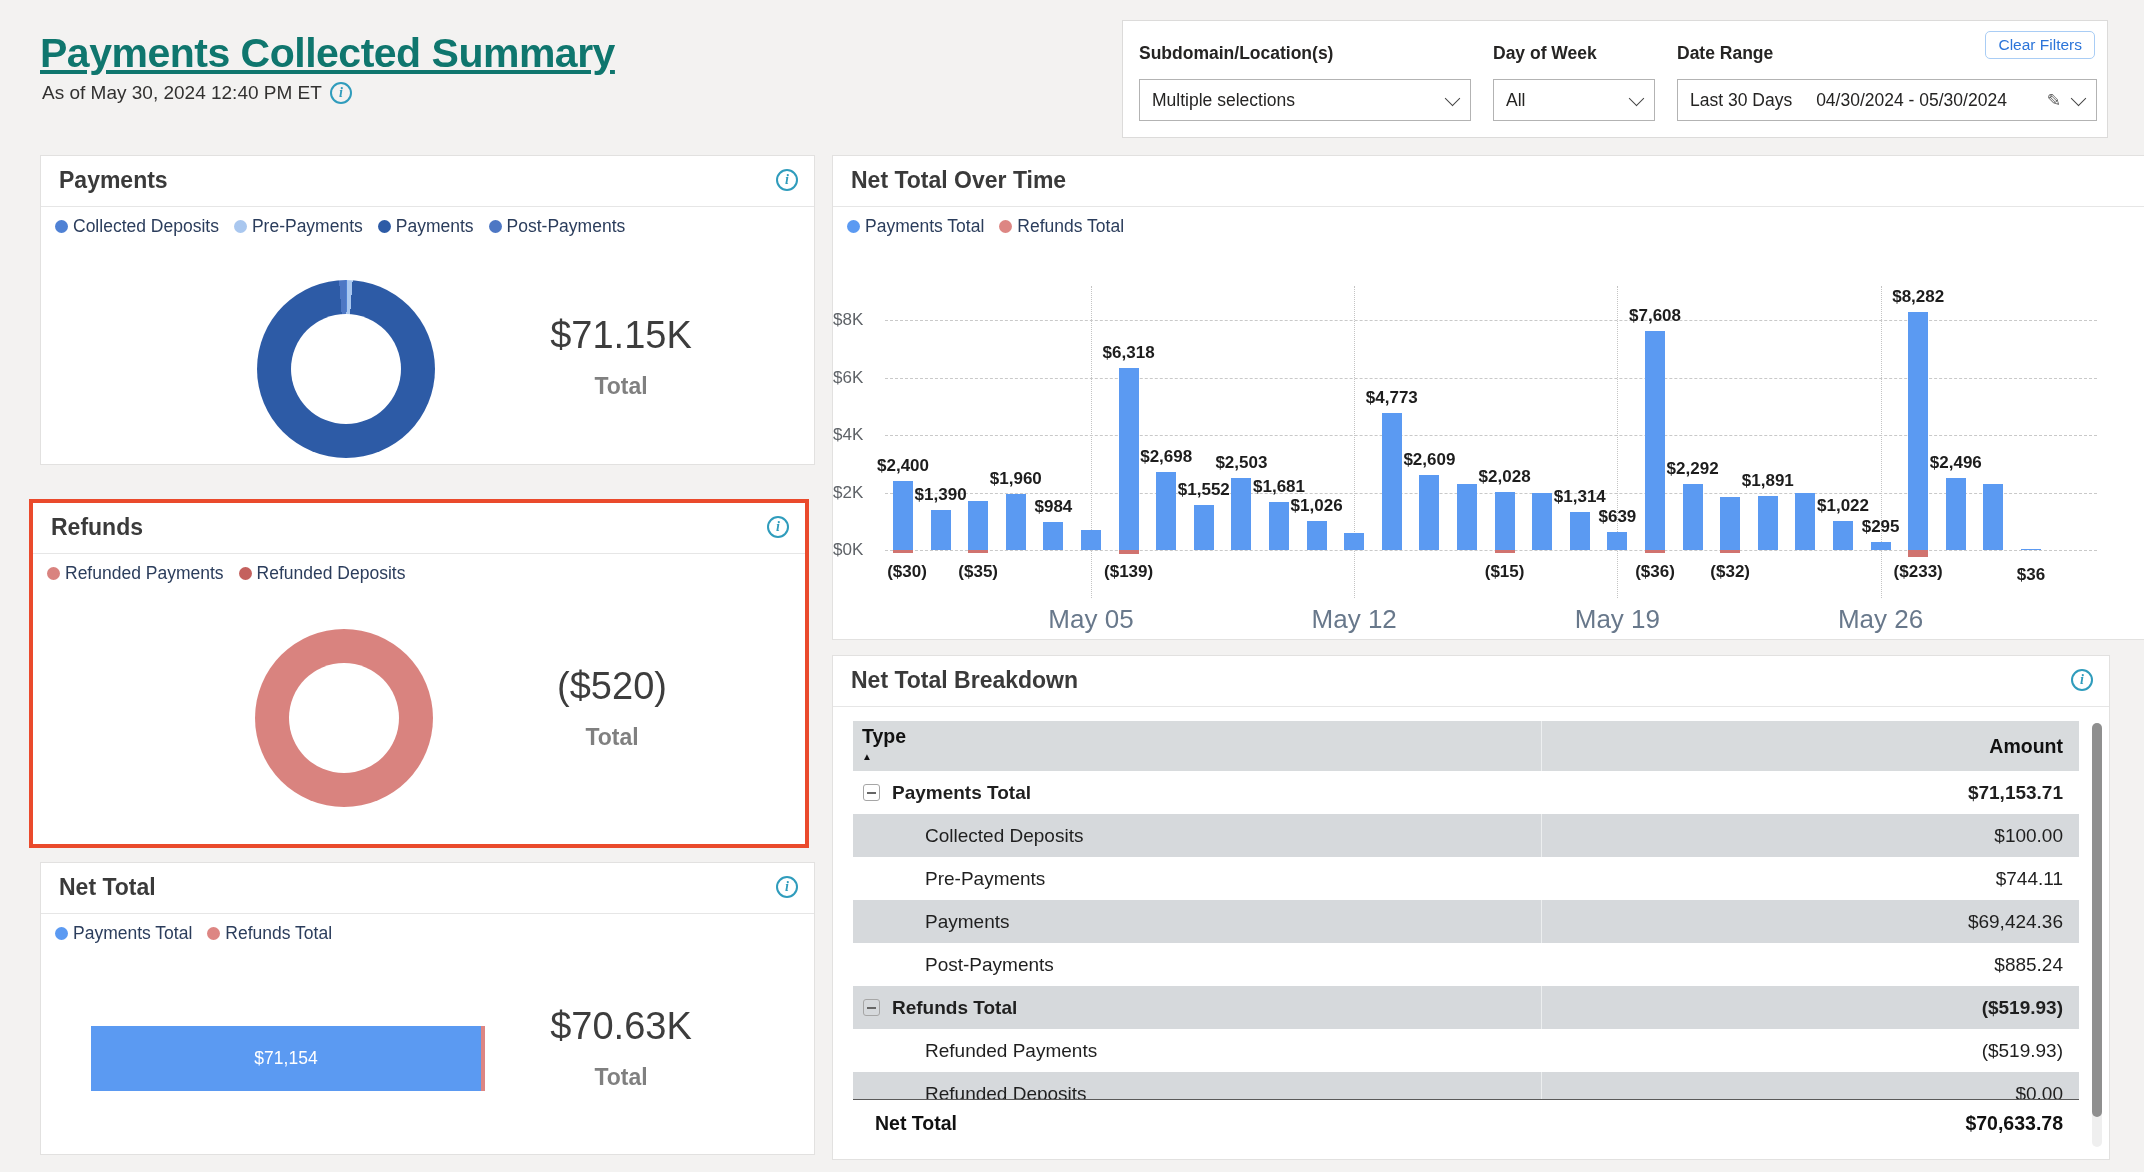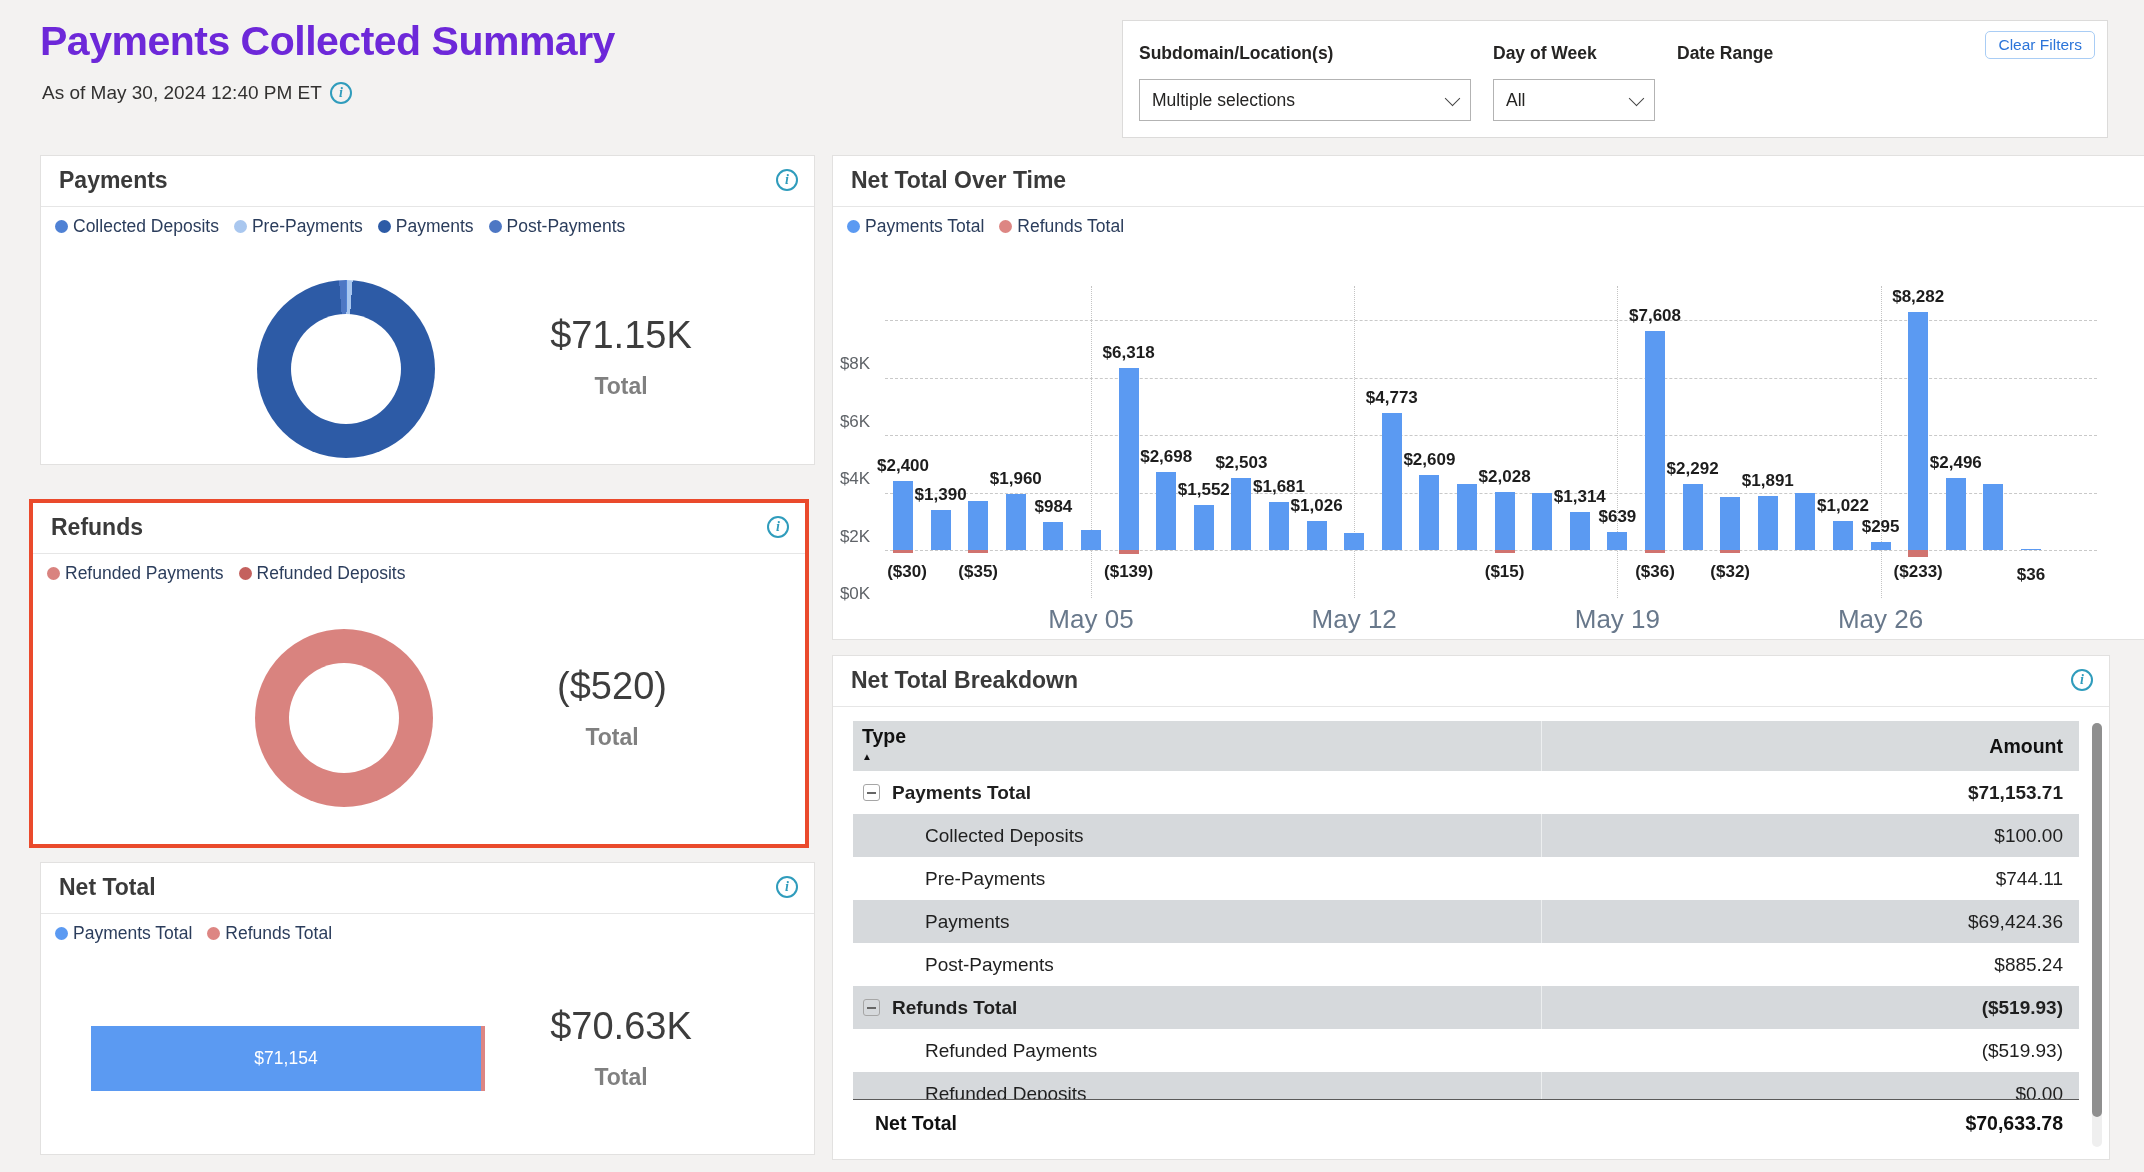--- a/index.html
+++ b/index.html
@@ -1,21 +1,21 @@
 <!DOCTYPE html>
 <html><head>
 <meta charset="utf-8">
 <style>
   html,body{margin:0;padding:0;}
   body{
     width:2144px;height:1172px;position:relative;overflow:hidden;
     background:#f3f2f1;font-family:"Liberation Sans",sans-serif;color:#252423;
   }
   
-  .page-title{position:absolute;left:40px;top:18px;font-size:41px;font-weight:700;color:#6d28d9;letter-spacing:-0.5px;}
+  .page-title{position:absolute;left:40px;top:30px;font-size:41px;font-weight:700;color:#0f766e;letter-spacing:-0.5px;text-decoration:underline;}
   .as-of{position:absolute;left:42px;top:82px;font-size:19px;color:#323130;display:flex;align-items:center;gap:8px;}
   .info{
     width:22px;height:22px;border:2px solid #2f9cbc;border-radius:50%;box-sizing:border-box;
     color:#2f9cbc;font-size:14px;font-weight:700;font-style:italic;font-family:"Liberation Serif",serif;
     text-align:center;line-height:17px;flex:0 0 auto;
   }
   
   .filter-card{position:absolute;left:1122px;top:20px;width:986px;height:118px;background:#fff;border:1px solid #dcdbda;box-sizing:border-box;}
   .clear-filters{position:absolute;right:12px;top:10px;background:#fff;border:1px solid #a9cdf5;border-radius:5px;
     color:#2b74d9;font-size:15.5px;padding:4px 12px;font-family:inherit;cursor:pointer;}
@@ -37,21 +37,21 @@
   .big-total{position:absolute;right:28px;width:330px;text-align:center;}
   .big-value{font-size:38px;color:#3d3d3d;}
   .big-label{font-size:23px;font-weight:700;color:#808080;margin-top:16px;}
   
   .nt-bar{position:absolute;left:50px;top:163px;width:394px;height:65px;display:flex;text-align:center;}
   .nt-bar .blue{height:100%;display:flex;align-items:center;justify-content:center;color:#fff;font-size:17.5px;}
   .nt-bar .red{height:100%;}
   
   #ot-plot{position:absolute;left:0;top:0;right:0;bottom:0;}
   .gridline{position:absolute;left:52px;width:1212px;border-top:1px dashed #c9c9c9;height:0;}
-  .gridlabel{position:absolute;left:0;width:44px;text-align:center;font-size:17px;color:#5f6368;margin-top:44px;}
+  .gridlabel{position:absolute;left:0;width:44px;text-align:left;font-size:17px;color:#5f6368;}
   .weekline{position:absolute;top:130px;height:312px;width:0;border-left:1px dotted #c4c4c4;}
   .datelabel{position:absolute;top:448px;width:110px;text-align:center;font-size:26px;color:#68788b;}
   .bar-pos{position:absolute;background:#5b9af2;}
   .bar-neg{position:absolute;background:#d0736f;}
   .val-label{position:absolute;width:96px;text-align:center;font-size:17px;font-weight:600;color:#1d1d1d;}
   .neg-label{position:absolute;width:96px;text-align:center;font-size:17px;font-weight:600;color:#1d1d1d;top:406px;}
   
   .bt{position:absolute;left:20px;top:65px;width:1226px;}
   .bt-head{height:50px;background:#d8dbdd;display:flex;align-items:center;box-sizing:border-box;}
   .bt-head .type-cell{padding-left:9px;display:flex;flex-direction:column;line-height:20px;}
@@ -91,20 +91,26 @@
     <span class="chev"></span>
   </div>
 
   <div class="f-label" style="left:370px;">Day of Week</div>
   <div class="f-box" style="left:370px;width:162px;">
     <span>All</span>
     <span class="chev"></span>
   </div>
 
   <div class="f-label" style="left:554px;">Date Range</div>
+  <div class="f-box" style="left:554px;width:420px;">
+    <span>Last 30 Days</span>
+    <span style="margin-left:14px;">04/30/2024 - 05/30/2024</span>
+    <span class="pencil">✎</span>
+    <span class="chev" style="margin-left:2px;"></span>
+  </div>
 </div>
 
 <div class="panel" style="left:40px;top:155px;width:775px;height:310px;">
   <div class="panel-hd">
     <div class="panel-title">Payments</div>
     <span class="info">i</span>
   </div>
   <div class="legend-row">
       <div class="legend-item">
         <span class="legend-dot" style="background: rgb(79, 129, 212);"></span>

